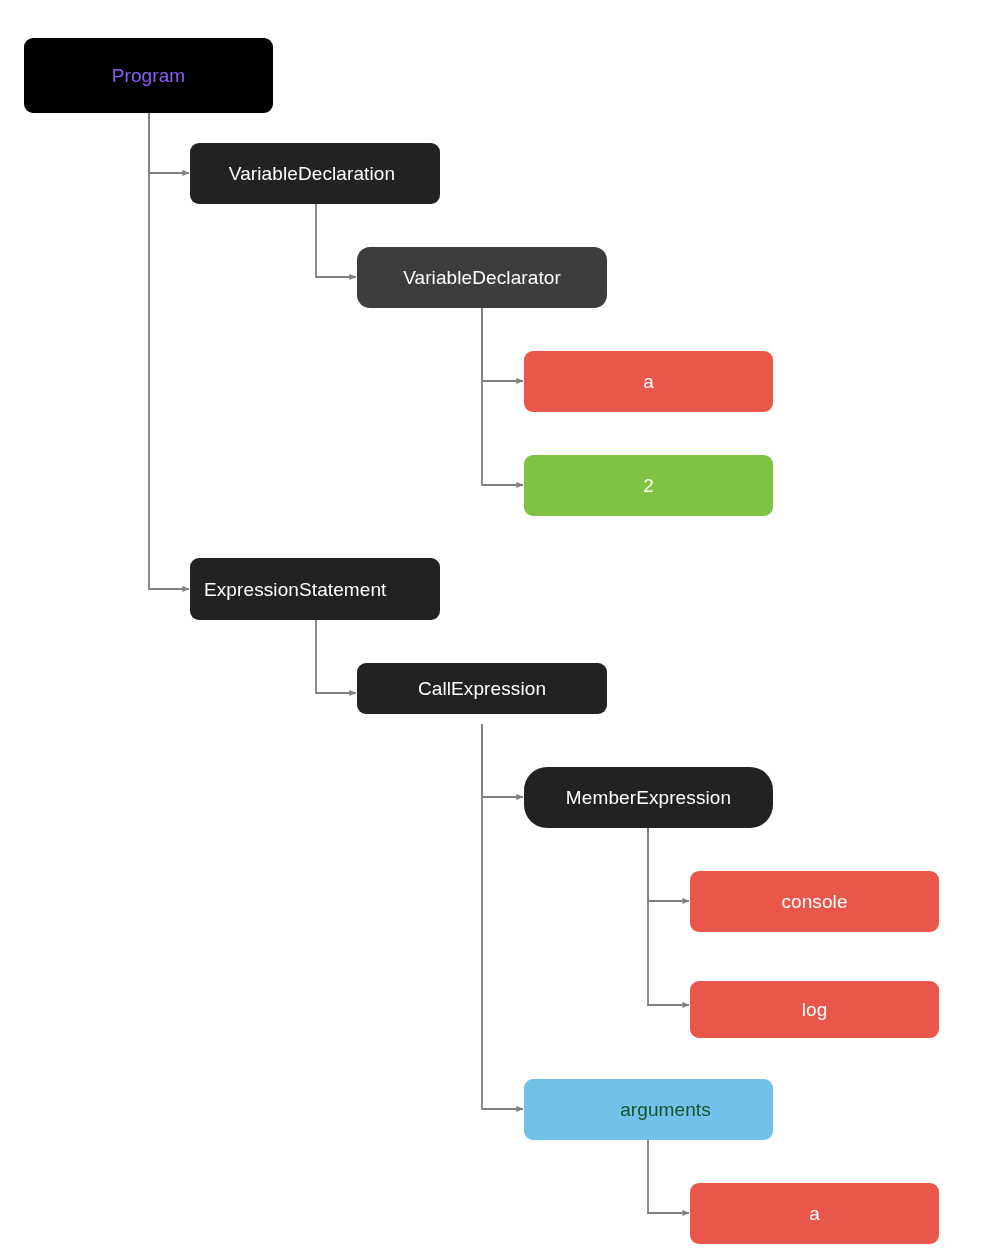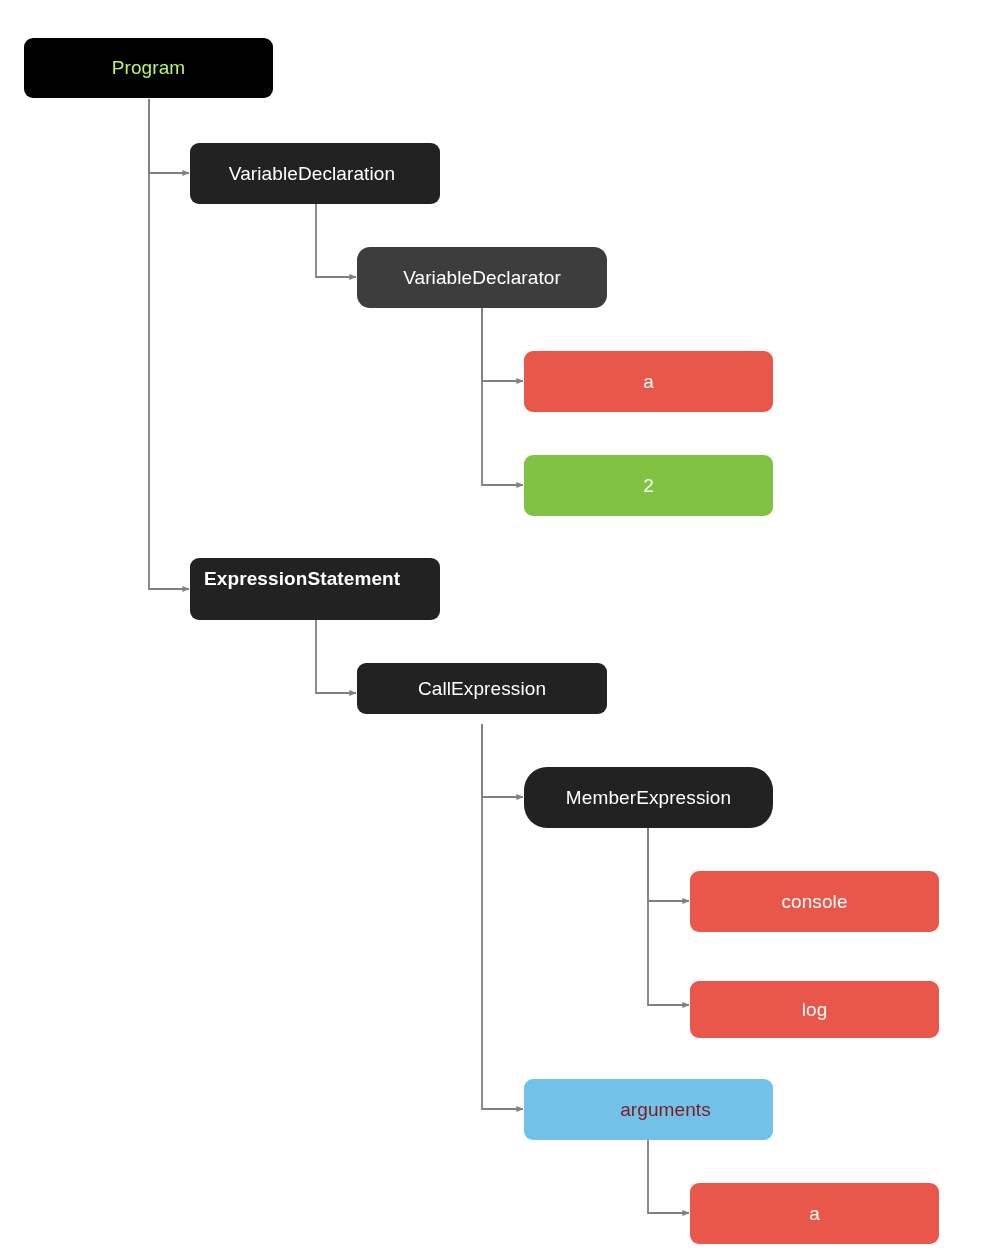--- a/index.html
+++ b/index.html
@@ -35,25 +35,24 @@
     padding: 6px 14px;
     color: #ffffff;
     font-size: 19px;
     line-height: 1.45;
     letter-spacing: 0.1px;
     text-align: center;
     overflow: hidden;
     word-break: break-all;
   }
   .node.wrap {
-    align-items: flex-start;
+    align-items: center;
     justify-content: flex-start;
     text-align: left;
     padding-top: 7px;
-    font-weight: bold;
   }
   .node-label {
     display: block;
     width: 100%;
   }
   .node.wrap .node-label {
     text-align: left;
   }
 </style>
 </head>
@@ -72,21 +71,21 @@
       <path d="M 482 308 L 482 381 L 523 381" fill="none" stroke="#808080" stroke-width="1.8" marker-end="url(#arrow)"></path>
       <path d="M 482 308 L 482 485 L 523 485" fill="none" stroke="#808080" stroke-width="1.8" marker-end="url(#arrow)"></path>
       <path d="M 316 620 L 316 693 L 356 693" fill="none" stroke="#808080" stroke-width="1.8" marker-end="url(#arrow)"></path>
       <path d="M 482 724 L 482 797 L 523 797" fill="none" stroke="#808080" stroke-width="1.8" marker-end="url(#arrow)"></path>
       <path d="M 482 724 L 482 1109 L 523 1109" fill="none" stroke="#808080" stroke-width="1.8" marker-end="url(#arrow)"></path>
       <path d="M 648 828 L 648 901 L 689 901" fill="none" stroke="#808080" stroke-width="1.8" marker-end="url(#arrow)"></path>
       <path d="M 648 828 L 648 1005 L 689 1005" fill="none" stroke="#808080" stroke-width="1.8" marker-end="url(#arrow)"></path>
       <path d="M 648 1140 L 648 1213 L 689 1213" fill="none" stroke="#808080" stroke-width="1.8" marker-end="url(#arrow)"></path>
     </svg>
   <div id="node-layer">
-      <div class="node" style="left: 24px; top: 38px; width: 249px; height: 60px; background: rgb(0, 0, 0); color: #bef264;">
+      <div class="node" style="left: 24px; top: 38px; width: 249px; height: 75px; background: rgb(0, 0, 0); color: #8b5cf6;">
         <span class="node-label">Program</span>
       </div>
       <div class="node" style="left: 190px; top: 143px; width: 250px; height: 61px; background: rgb(34, 34, 34); color: rgb(255, 255, 255); padding-left: 8px;">
         <span class="node-label">VariableDeclaration</span>
       </div>
       <div class="node" style="left: 357px; top: 247px; width: 250px; height: 61px; background: rgb(61, 61, 61); color: rgb(255, 255, 255); border-radius: 13px;">
         <span class="node-label">VariableDeclarator</span>
       </div>
       <div class="node" style="left: 524px; top: 351px; width: 249px; height: 61px; background: rgb(233, 87, 74); color: rgb(255, 255, 255);">
         <span class="node-label">a</span>
@@ -102,20 +101,20 @@
       </div>
       <div class="node" style="left: 524px; top: 767px; width: 249px; height: 61px; background: rgb(34, 34, 34); color: rgb(255, 255, 255); border-radius: 23px;">
         <span class="node-label">MemberExpression</span>
       </div>
       <div class="node" style="left: 690px; top: 871px; width: 249px; height: 61px; background: rgb(233, 87, 74); color: rgb(255, 255, 255); justify-content: flex-end;">
         <span class="node-label">console</span>
       </div>
       <div class="node" style="left: 690px; top: 981px; width: 249px; height: 57px; background: rgb(233, 87, 74); color: rgb(255, 255, 255);">
         <span class="node-label">log</span>
       </div>
-      <div class="node" style="left: 524px; top: 1079px; width: 249px; height: 61px; background: rgb(113, 193, 232); color: #7f1d1d; padding-left: 48px;">
+      <div class="node" style="left: 524px; top: 1079px; width: 249px; height: 61px; background: rgb(113, 193, 232); color: #14532d; padding-left: 48px;">
         <span class="node-label">arguments</span>
       </div>
       <div class="node" style="left: 690px; top: 1183px; width: 249px; height: 61px; background: rgb(233, 87, 74); color: rgb(255, 255, 255);">
         <span class="node-label">a</span>
       </div>
     </div>
 </div>
 
 </body></html>

